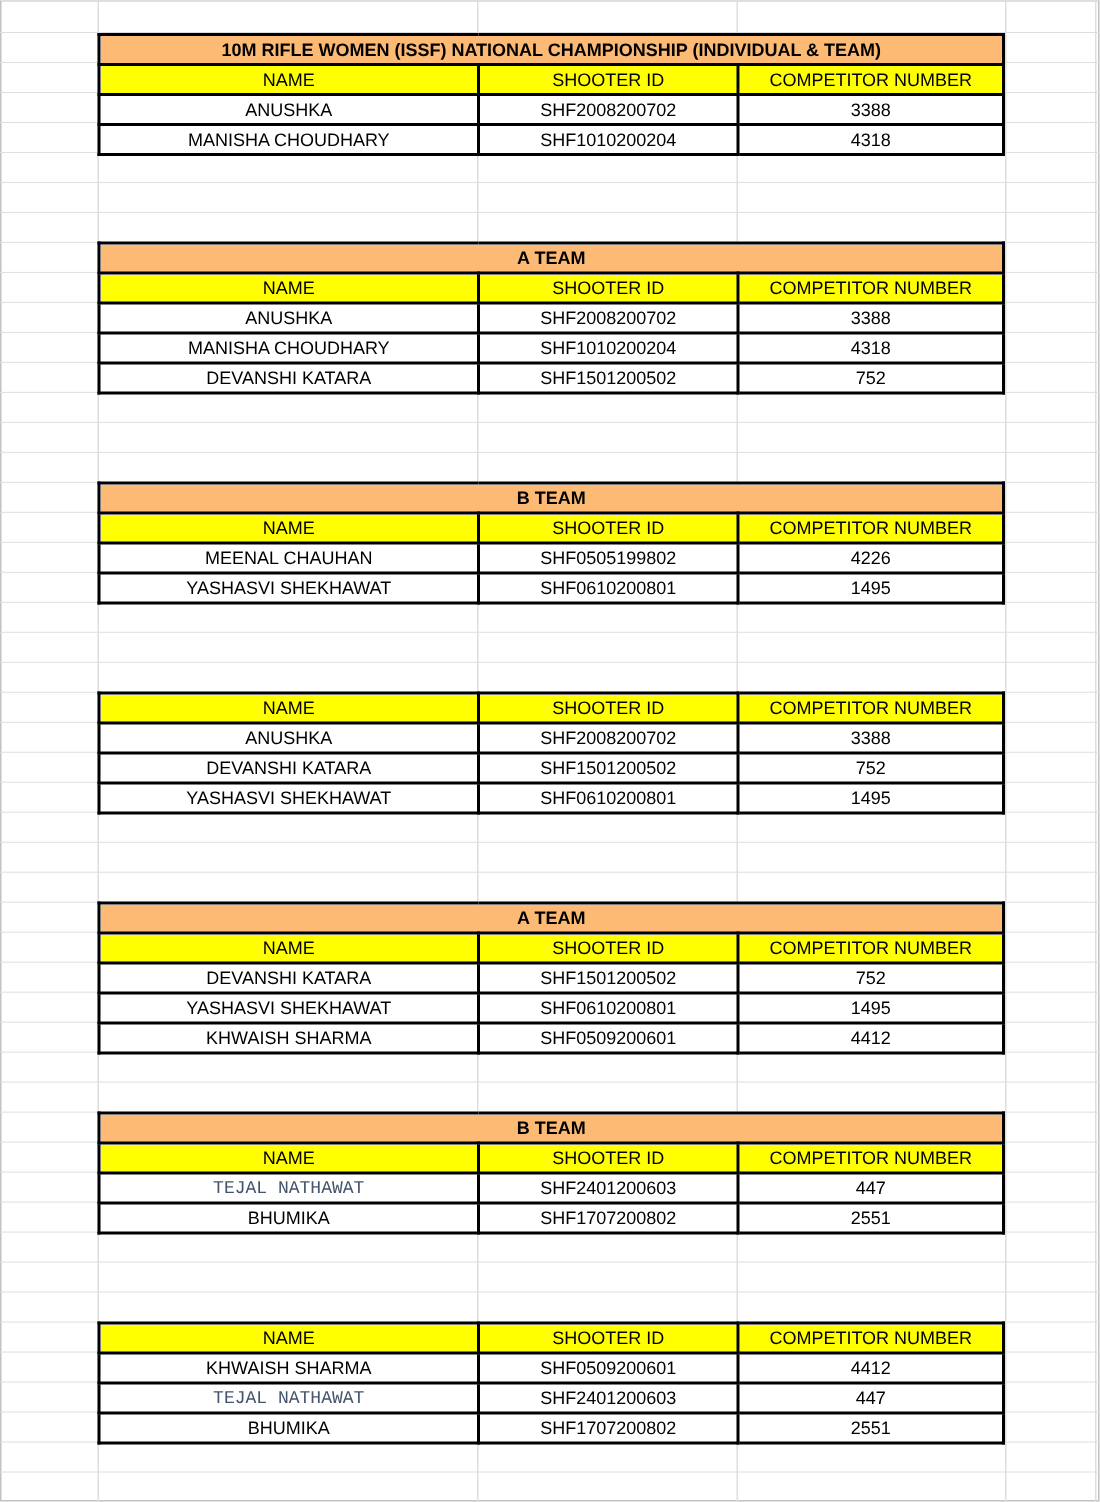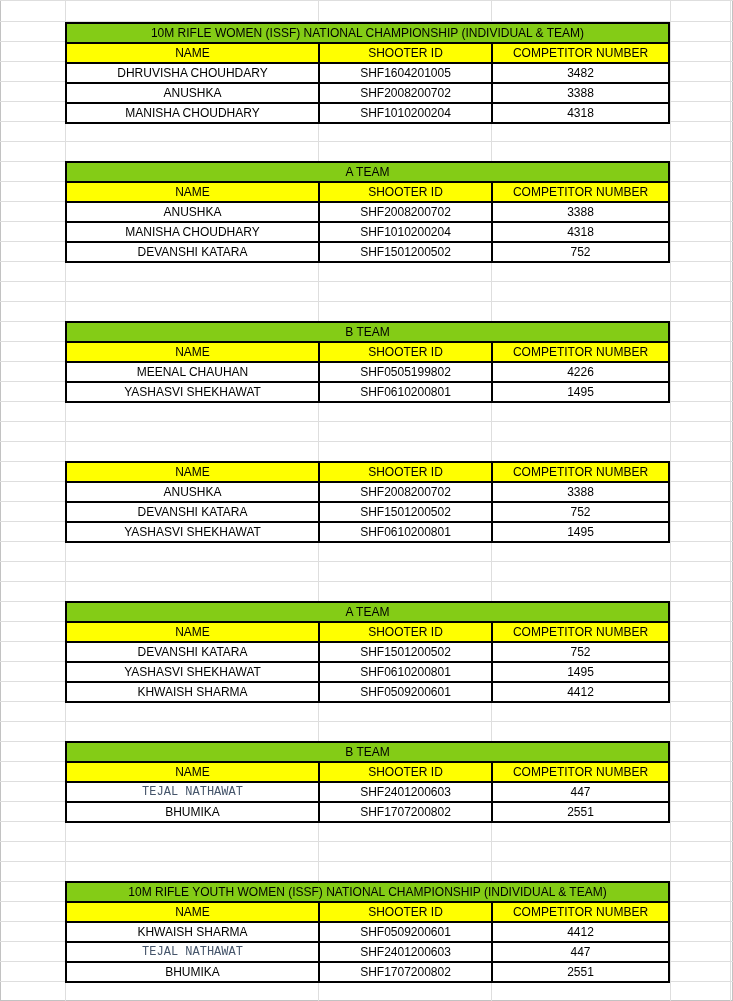--- a/index.html
+++ b/index.html
@@ -40,22 +40,22 @@
     padding:0 2px;
     text-align:center;
     vertical-align:middle;
     font-size:12px;
     line-height:1;
     white-space:nowrap;
     overflow:hidden;
     color:#000;
   }
   .sheet-table .title-cell{
-    font-weight:normal;
-    background:#84cc16;
+    font-weight:bold;
+    background:#fdba74;
   }
   .sheet-table .head-cell{
     font-weight:normal;
     background:var(--header-bg);
   }
   .sheet-table td.muted{
     color:var(--muted);
     font-family:Liberation Mono, monospace;
   }
   col.c-name{width:253px;}
@@ -81,25 +81,20 @@
   <tbody>
     <tr>
       <td colspan="3" class="title-cell">10M RIFLE WOMEN (ISSF) NATIONAL CHAMPIONSHIP (INDIVIDUAL &amp; TEAM)</td>
     </tr>
     <tr>
       <td class="head-cell">NAME</td>
       <td class="head-cell">SHOOTER ID</td>
       <td class="head-cell">COMPETITOR NUMBER</td>
     </tr>
     <tr>
-      <td>DHRUVISHA CHOUHDARY</td>
-      <td>SHF1604201005</td>
-      <td>3482</td>
-    </tr>
-    <tr>
       <td>ANUSHKA</td>
       <td>SHF2008200702</td>
       <td>3388</td>
     </tr>
     <tr>
       <td>MANISHA CHOUDHARY</td>
       <td>SHF1010200204</td>
       <td>4318</td>
     </tr>
   </tbody>
@@ -258,23 +253,20 @@
 </table>
 
 <table class="sheet-table" style="top:881px">
   <colgroup>
       <col class="c-name">
       <col class="c-id">
       <col class="c-num">
     </colgroup>
   <tbody>
     <tr>
-      <td colspan="3" class="title-cell">10M RIFLE YOUTH WOMEN (ISSF) NATIONAL CHAMPIONSHIP (INDIVIDUAL &amp; TEAM)</td>
-    </tr>
-    <tr>
       <td class="head-cell">NAME</td>
       <td class="head-cell">SHOOTER ID</td>
       <td class="head-cell">COMPETITOR NUMBER</td>
     </tr>
     <tr>
       <td>KHWAISH SHARMA</td>
       <td>SHF0509200601</td>
       <td>4412</td>
     </tr>
     <tr>

